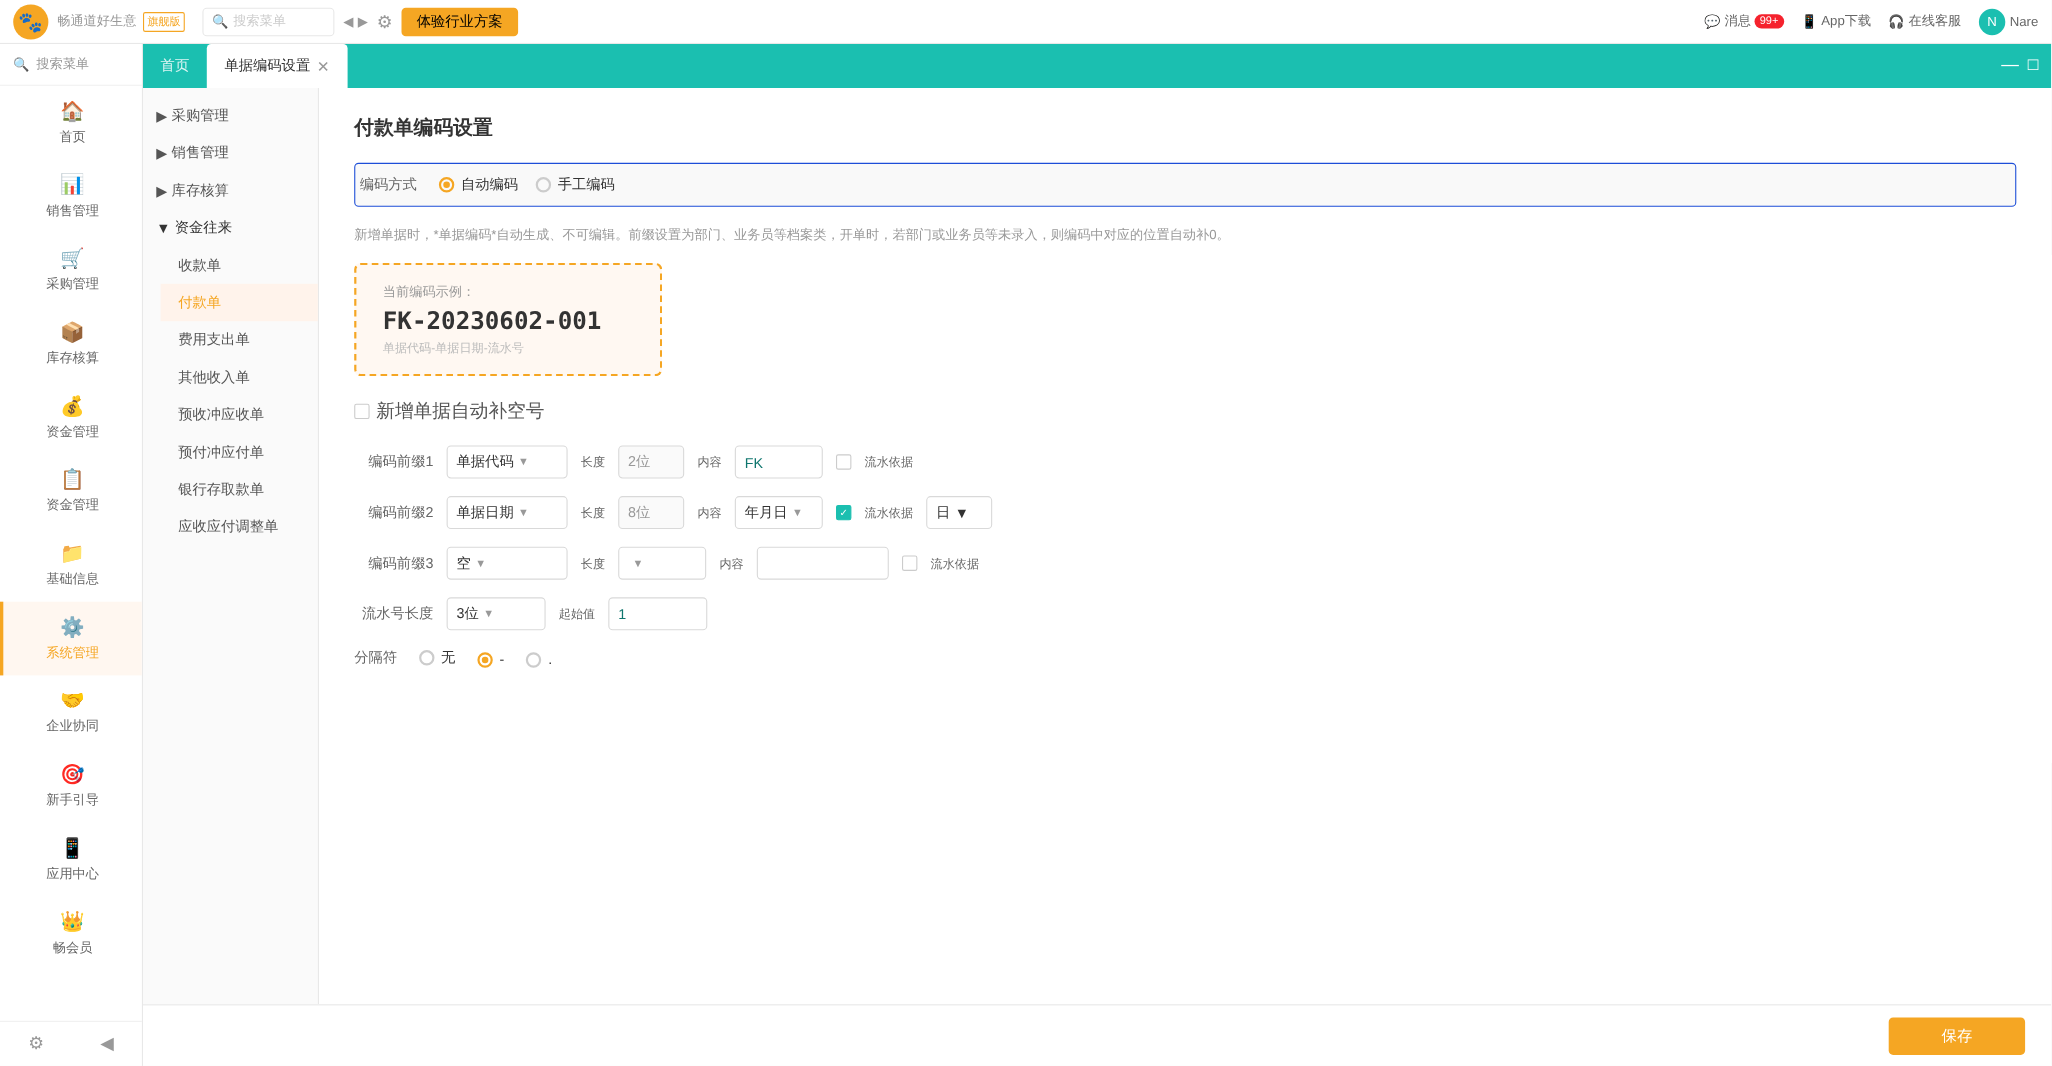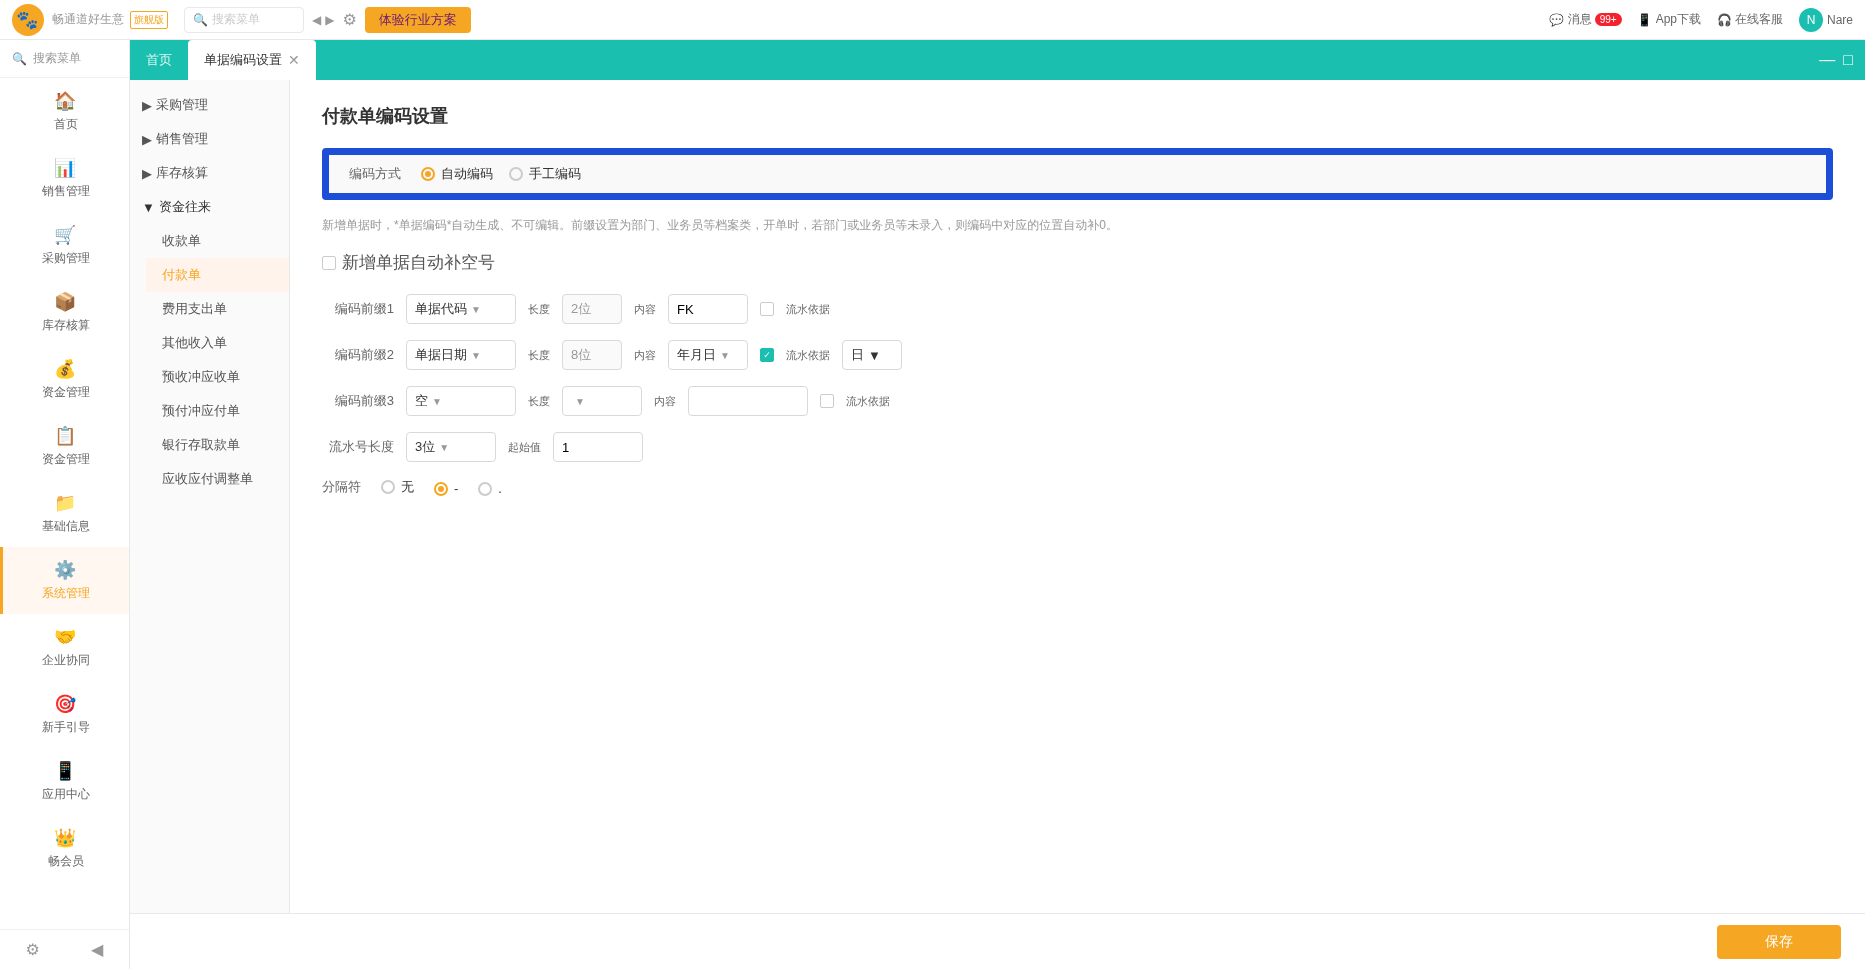--- a/index.html
+++ b/index.html
@@ -2,21 +2,21 @@
 <html><head>
   <meta charset="utf-8">
   <style>
     * { box-sizing: border-box; margin: 0; padding: 0; }
     body { font-family: 'Microsoft YaHei', Arial, sans-serif; font-size: 13px; background: #f5f5f5; color: #333; height: 969px; width: 1865px; overflow: hidden; display: flex; flex-direction: column; }
 
     
     .top-bar { height: 40px; background: #fff; border-bottom: 1px solid #e8e8e8; display: flex; align-items: center; padding: 0 12px; gap: 8px; flex-shrink: 0; }
     .top-bar-brand { display: flex; align-items: center; gap: 6px; font-size: 12px; color: #999; }
     .top-bar-spacer { flex: 1; }
-    .top-bar-btn { background: #f5a623; color: #701a75; border: none; border-radius: 4px; padding: 4px 14px; font-size: 13px; cursor: pointer; }
+    .top-bar-btn { background: #f5a623; color: #000000; border: none; border-radius: 4px; padding: 4px 14px; font-size: 13px; cursor: pointer; }
     .top-bar-right { display: flex; align-items: center; gap: 16px; font-size: 12px; color: #666; }
     .badge { background: #f5222d; color: #fff; border-radius: 10px; padding: 1px 5px; font-size: 10px; }
 
     
     .main-layout { display: flex; flex: 1; overflow: hidden; }
 
     
     .sidebar { width: 130px; background: #fff; border-right: 1px solid #e8e8e8; display: flex; flex-direction: column; flex-shrink: 0; }
     .sidebar-search { padding: 10px 12px; border-bottom: 1px solid #f0f0f0; display: flex; align-items: center; gap: 6px; color: #999; font-size: 12px; cursor: pointer; }
     .sidebar-nav { flex: 1; overflow-y: auto; }
@@ -42,21 +42,21 @@
     .sub-menu-item.active { background: #fff3eb; color: #f5a623; font-weight: 500; }
     .sub-menu-group { padding: 8px 12px; font-size: 13px; color: #555; cursor: pointer; display: flex; align-items: center; gap: 4px; }
     .sub-menu-group.expanded { color: #333; font-weight: 500; }
     .sub-menu-children { padding-left: 16px; }
 
     
     .main-panel { flex: 1; background: #fff; overflow-y: auto; padding: 24px 32px; }
     .page-title { font-size: 18px; font-weight: 600; color: #333; margin-bottom: 20px; }
 
     
-    .encoding-mode { background: #f9f9f9; border: 7px solid #1d4ed8; border-radius: 4px; padding: 10px 20px; margin-bottom: 16px; display: flex; align-items: center; gap: 20px; }
+    .encoding-mode { background: #f9f9f9; border: 1px solid #1d4ed8; border-radius: 4px; padding: 10px 4px; margin-bottom: 16px; display: flex; align-items: center; gap: 20px; }
     .encoding-mode-label { font-size: 13px; color: #666; }
     .radio-group { display: flex; align-items: center; gap: 16px; }
     .radio-item { display: flex; align-items: center; gap: 6px; cursor: pointer; font-size: 13px; color: #333; }
     .radio-dot { width: 14px; height: 14px; border-radius: 50%; border: 2px solid #ccc; display: flex; align-items: center; justify-content: center; }
     .radio-dot.active { border-color: #f5a623; }
     .radio-dot.active::after { content: ''; width: 6px; height: 6px; border-radius: 50%; background: #f5a623; }
 
     
     .info-text { font-size: 12px; color: #999; margin-bottom: 16px; line-height: 1.6; }
 
@@ -71,21 +71,21 @@
     .checkbox-box { width: 14px; height: 14px; border: 1px solid #ccc; border-radius: 2px; display: flex; align-items: center; justify-content: center; background: #fff; cursor: pointer; flex-shrink: 0; }
 
     
     .form-row { display: flex; align-items: center; gap: 12px; margin-bottom: 16px; flex-wrap: wrap; }
     .form-label { font-size: 13px; color: #666; width: 72px; text-align: right; flex-shrink: 0; }
     .form-select { display: flex; align-items: center; border: 1px solid #d9d9d9; border-radius: 4px; background: #fff; height: 30px; min-width: 100px; padding: 0 8px; cursor: pointer; gap: 4px; font-size: 13px; color: #333; }
     .form-select .chevron { color: #999; font-size: 10px; }
     .form-input { border: 1px solid #d9d9d9; border-radius: 4px; height: 30px; padding: 0 8px; font-size: 13px; color: #999; background: #fafafa; min-width: 50px; outline: none; }
     .form-text { font-size: 11px; color: #666; }
     .length-select { min-width: 80px; }
-    .content-input { min-width: 80px; border: 1px solid #d9d9d9; border-radius: 4px; height: 30px; padding: 0 8px; font-size: 13px; color: #000000; background: #fff; outline: none; }
+    .content-input { min-width: 80px; border: 1px solid #d9d9d9; border-radius: 4px; height: 30px; padding: 0 8px; font-size: 13px; color: #0f766e; background: #fff; outline: none; }
     .check-small { width: 14px; height: 14px; border: 1px solid #ccc; border-radius: 2px; background: #fff; cursor: pointer; display: flex; align-items: center; justify-content: center; flex-shrink: 0; }
     .check-small.checked { background: #1bbfb0; border-color: #1bbfb0; color: #fff; font-size: 9px; }
     .stream-select { display: flex; align-items: center; border: 1px solid #d9d9d9; border-radius: 4px; background: #fff; height: 30px; min-width: 60px; padding: 0 8px; cursor: pointer; gap: 4px; font-size: 13px; color: #333; }
 
     
     .sep-row { display: flex; align-items: flex-end; gap: 12px; margin-top: 8px; }
     .sep-label { font-size: 13px; color: #666; }
 
     
     .bottom-bar { height: 56px; background: #fff; border-top: 1px solid #e8e8e8; display: flex; align-items: center; justify-content: flex-end; padding: 0 24px; flex-shrink: 0; }
@@ -272,20 +272,25 @@
               <span class="radio-dot"></span>
               <span>手工编码</span>
             </label>
           </div>
         </div>
 
         
         <div class="info-text">新增单据时，*单据编码*自动生成、不可编辑。前缀设置为部门、业务员等档案类，开单时，若部门或业务员等未录入，则编码中对应的位置自动补0。</div>
 
         
+        <div class="example-box">
+          <div class="example-label">当前编码示例：</div>
+          <div class="example-code">FK-20230602-001</div>
+          <div class="example-sub">单据代码-单据日期-流水号</div>
+        </div>
 
         
         <div class="checkbox-row">
           <span class="checkbox-box"></span>
           <span>新增单据自动补空号</span>
         </div>
 
         
         <div class="form-row">
           <span class="form-label">编码前缀1</span>

